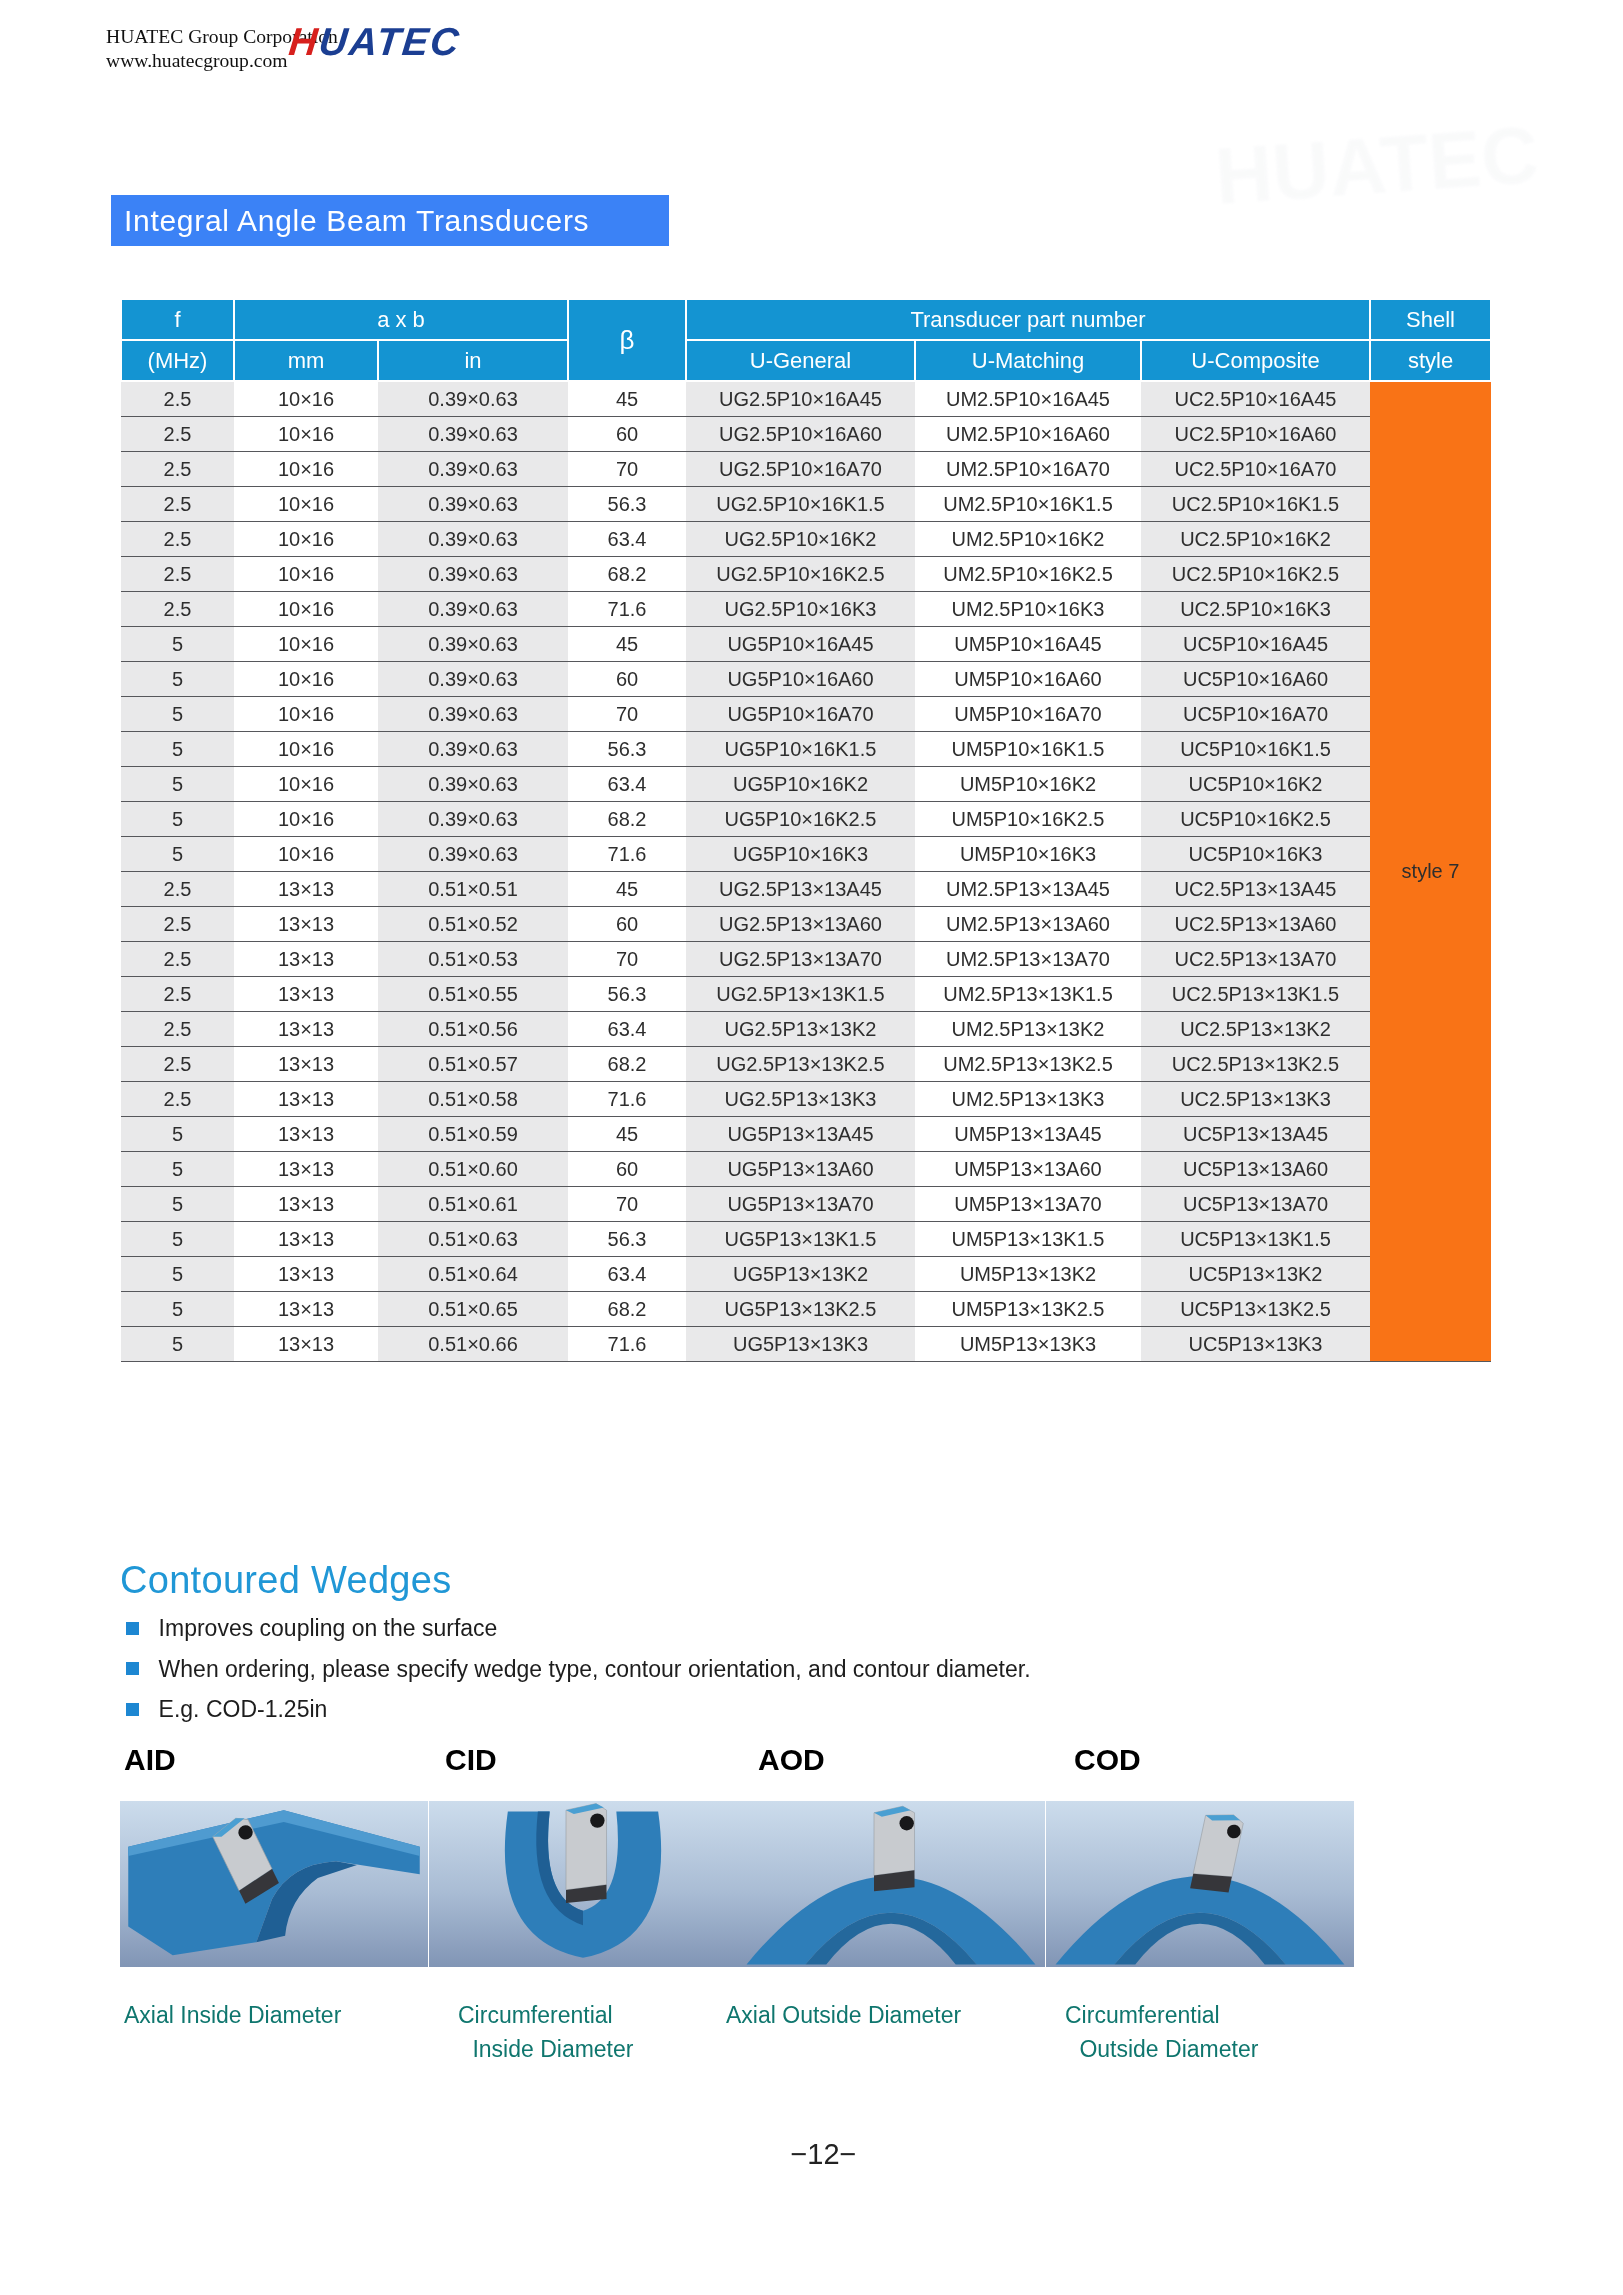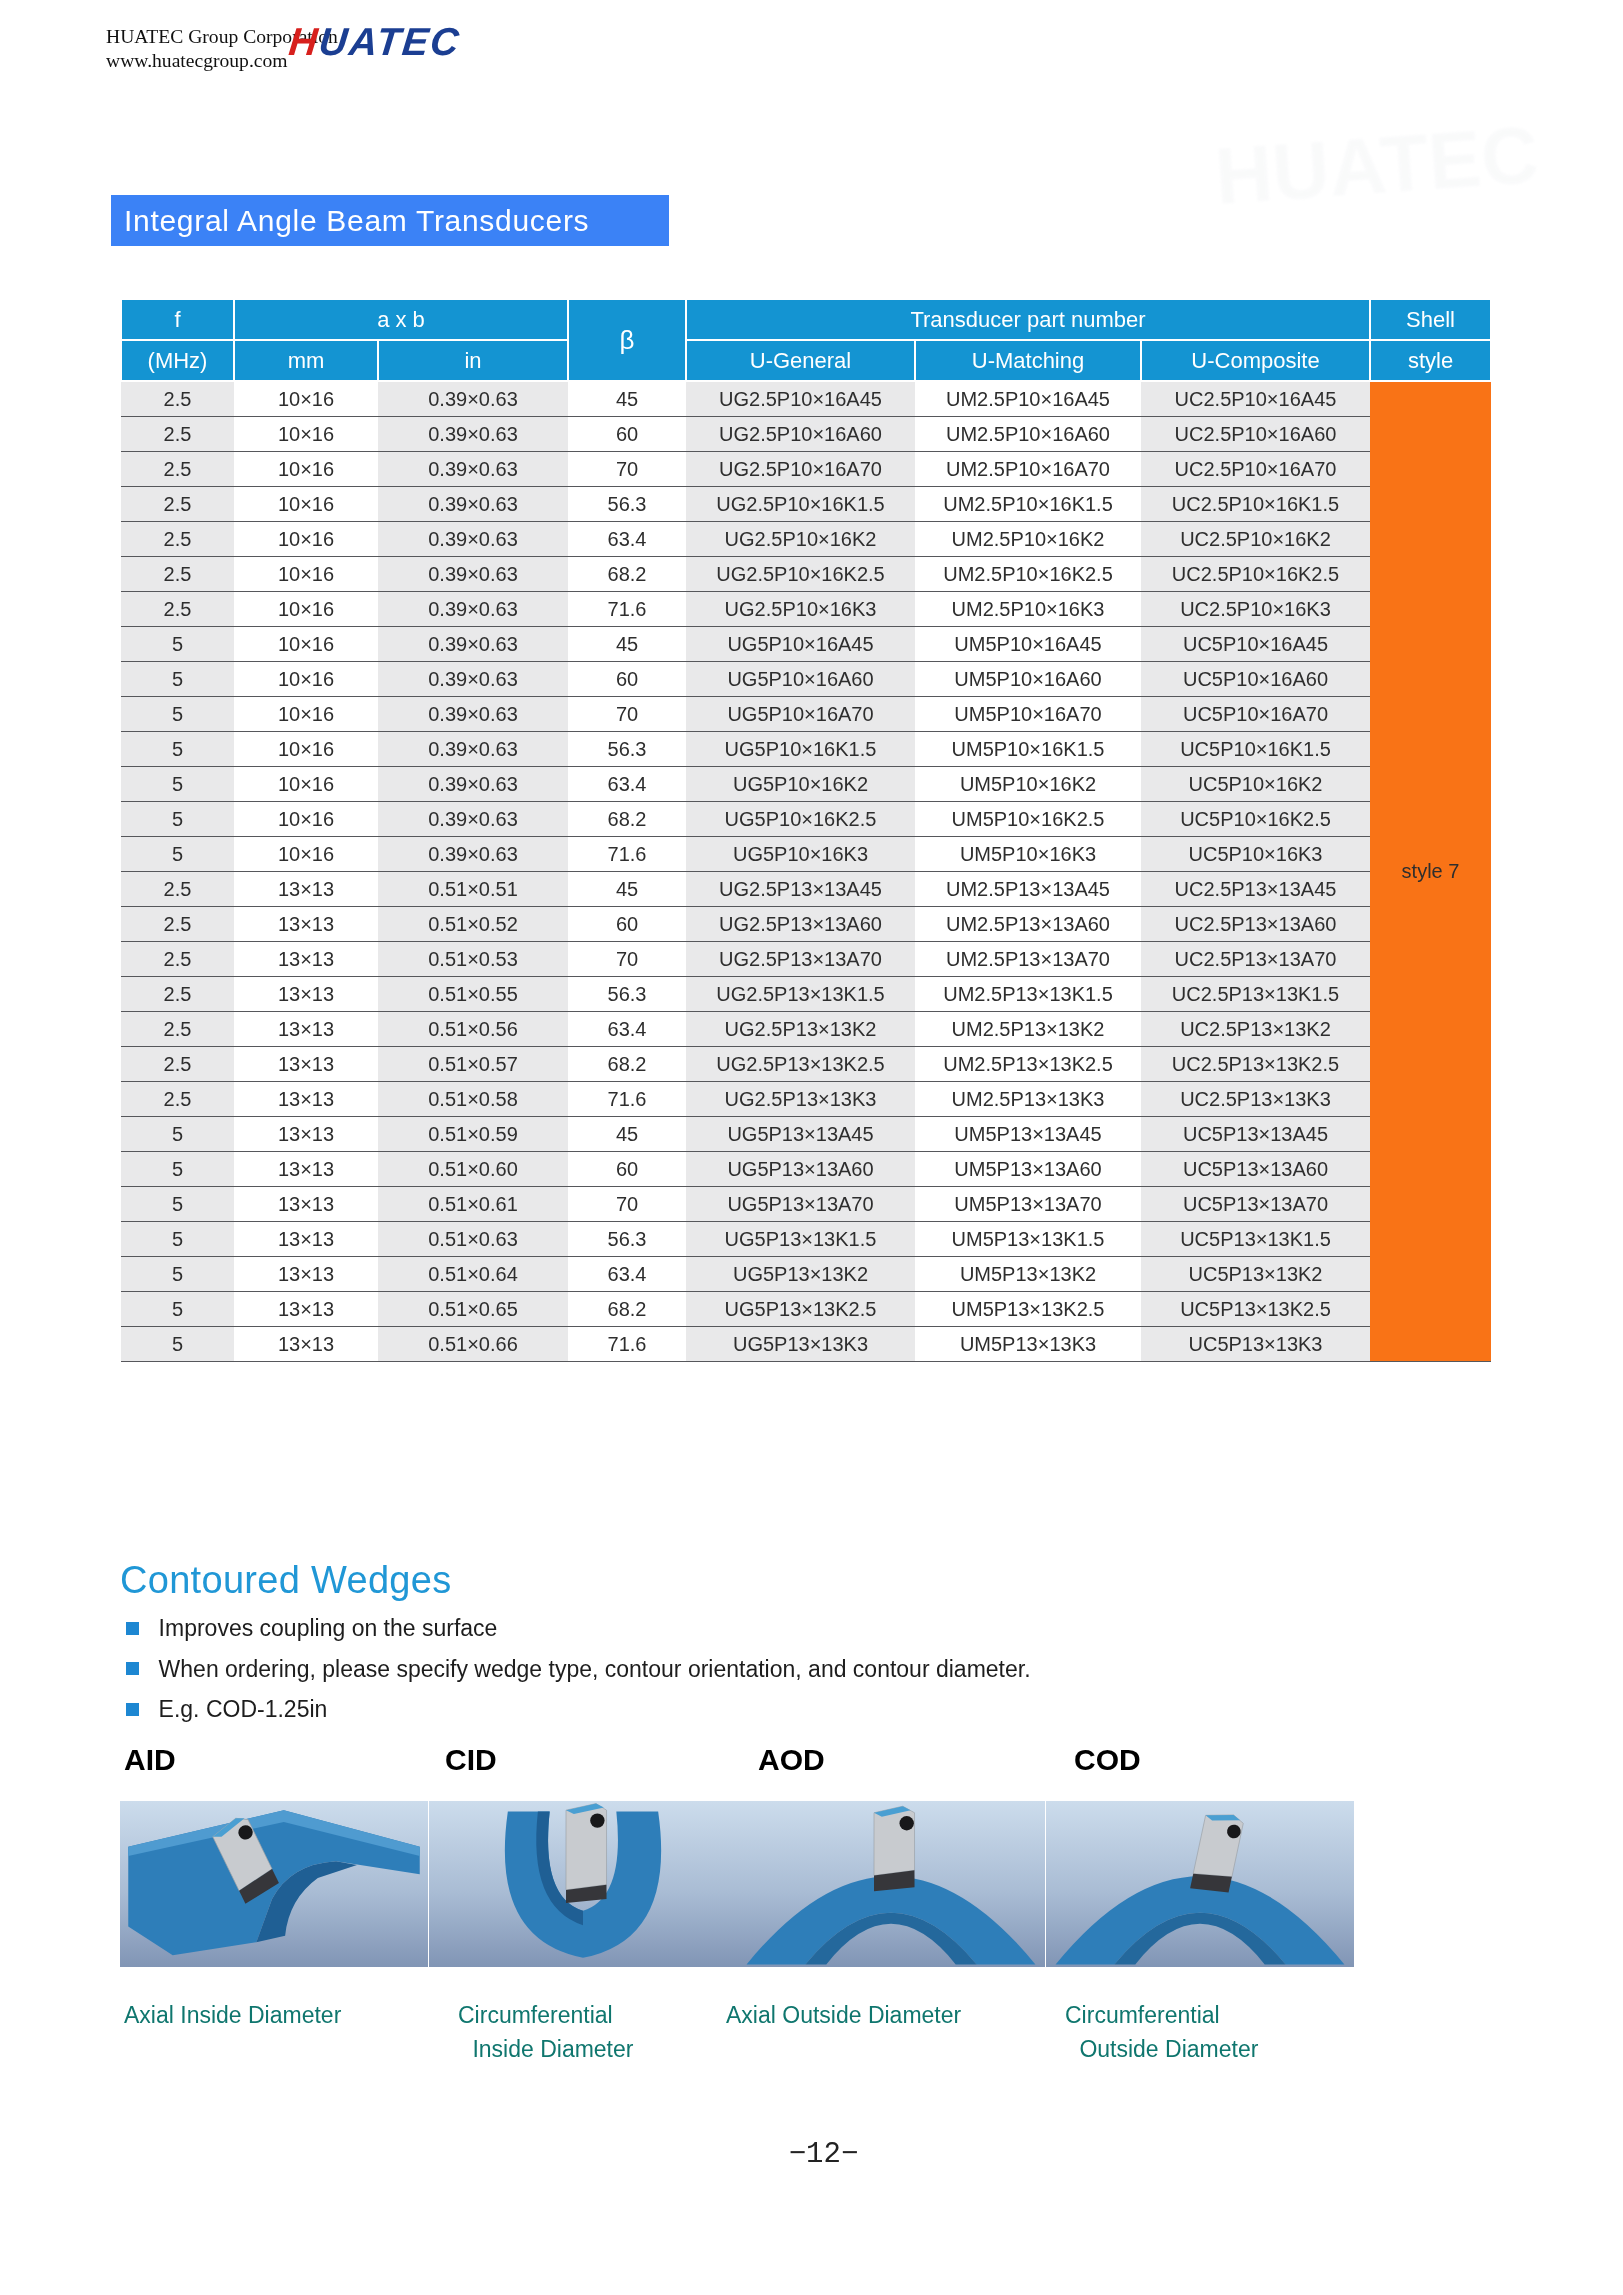--- a/index.html
+++ b/index.html
@@ -41,21 +41,21 @@
 
   .wedge-label{position:absolute;top:1743px;font-size:30px;font-weight:700;color:#000;}
   .panel{position:absolute;top:1801px;width:308px;height:166px;
         background:linear-gradient(180deg,#ccdcec 0%,#a9bcd4 55%,#8195b5 100%);}
   .panel svg{display:block;width:308px;height:166px;}
 
   .cap{position:absolute;font-size:23px;color:#0f766e;line-height:34px;white-space:nowrap;}
   .cap .cap2{display:block;margin-left:14.4px;}
 
   .pagenum{position:absolute;left:0;right:0;top:2138px;text-align:center;
-        font-family:Liberation Mono, monospace;font-size:29px;color:#222;padding-left:24px;}
+        font-family:Liberation Sans, sans-serif;font-size:29px;color:#222;padding-left:24px;}
 </style>
 </head>
 <body>
 
 <div class="page">
 
   <div class="corp">
     <div>HUATEC Group Corporation</div>
     <div>www.huatecgroup.com</div>
   </div>

